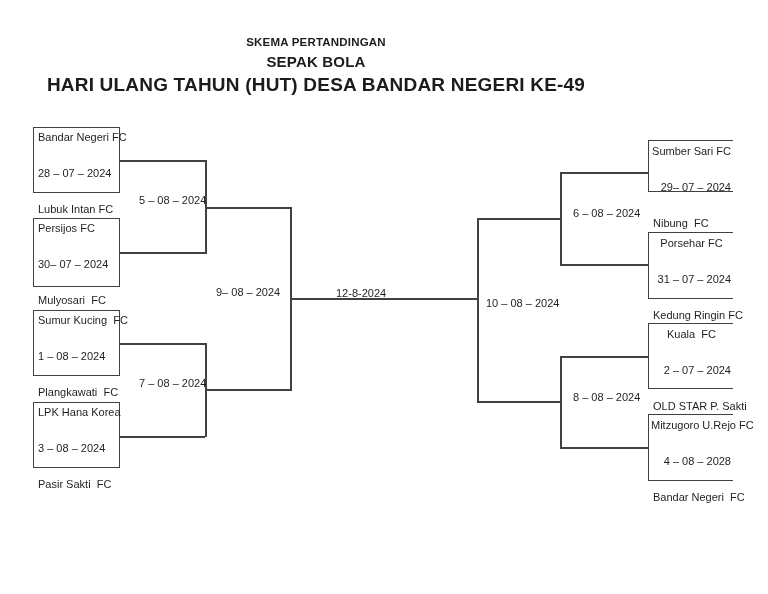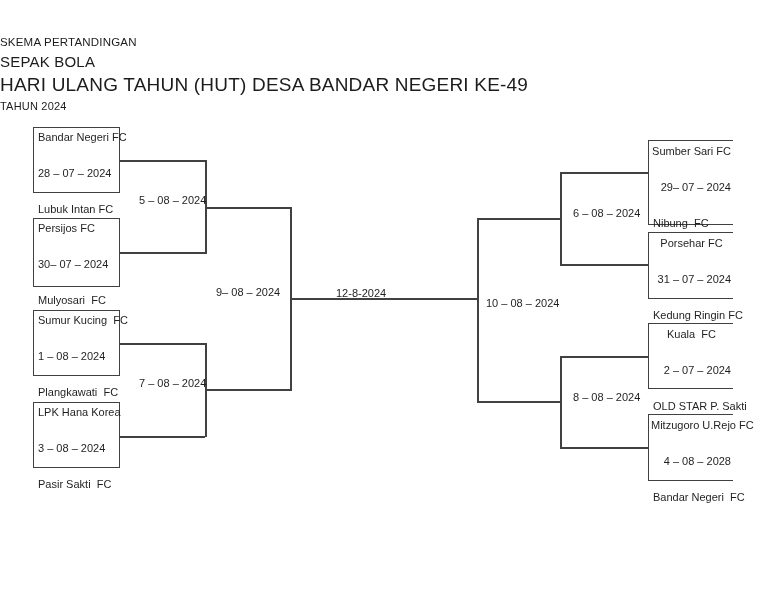--- a/index.html
+++ b/index.html
@@ -10,21 +10,21 @@
   .page{
     position:relative;
     width:768px;height:594px;
     background:#ffffff;
     overflow:hidden;
     color:#1f1f1f;
   }
   
   .titles{
     position:absolute;left:0;top:35px;width:632px;
-    text-align:left;font-weight:normal;color:#1c1c1c;
+    text-align:center;font-weight:bold;color:#1c1c1c;
   }
   .title-sm{font-size:11.5px;line-height:14px;letter-spacing:.2px;}
   .title-lg{font-size:15px;line-height:18px;margin-top:4px;letter-spacing:.2px;}
   .title-lg2{font-size:19px;line-height:18px;margin-top:5px;letter-spacing:.2px;}
   .title-yr{font-size:11px;line-height:14px;margin-top:5px;letter-spacing:.2px;}
   
   .match{
     position:absolute;
     box-sizing:border-box;
     border:1.5px solid #414141;
@@ -37,21 +37,21 @@
   .match.right{border-right:none;padding:4px 1px 4px 2px;}
   .match.right .team1{text-align:center;}
   .match.right .date{text-align:right;padding-right:1px;}
   .match.right .team2{text-align:left;padding-left:2px;}
   .match .row{white-space:pre;}
   
   #mL1{left:33px;top:127px;width:87px;height:66px;}
   #mL2{left:33px;top:218px;width:87px;height:69px;}
   #mL3{left:33px;top:310px;width:87px;height:66px;}
   #mL4{left:33px;top:402px;width:87px;height:66px;}
-  #mR1{left:648px;top:140px;width:85px;height:85px;}
+  #mR1{left:648px;top:140px;width:85px;height:52px;}
   #mR2{left:648px;top:232px;width:85px;height:67px;}
   #mR3{left:648px;top:323px;width:85px;height:66px;}
   #mR4{left:648px;top:414px;width:85px;height:67px;}
   
   .hline,.vline{position:absolute;background:#414141;}
   .hline{height:1.5px;}
   .vline{width:1.5px;}
   
   #hL1{left:120px;top:160px;width:85px;}
   #hL2{left:120px;top:252px;width:85px;}
@@ -92,21 +92,20 @@
 </style>
 </head>
 <body>
 
 <div class="page">
 
   <div class="titles">
     <div class="title-sm">SKEMA PERTANDINGAN</div>
     <div class="title-lg">SEPAK BOLA</div>
     <div class="title-lg2">HARI ULANG TAHUN (HUT) DESA BANDAR NEGERI KE-49</div>
-    <div class="title-yr">TAHUN 2024</div>
   </div>
 
   <div class="match left" id="mL1">
     <div class="row team1">Bandar Negeri FC</div>
     <div class="row date">28 – 07 – 2024</div>
     <div class="row team2">Lubuk Intan FC</div>
   </div>
   <div class="match left" id="mL2">
     <div class="row team1">Persijos FC</div>
     <div class="row date">30– 07 – 2024</div>

